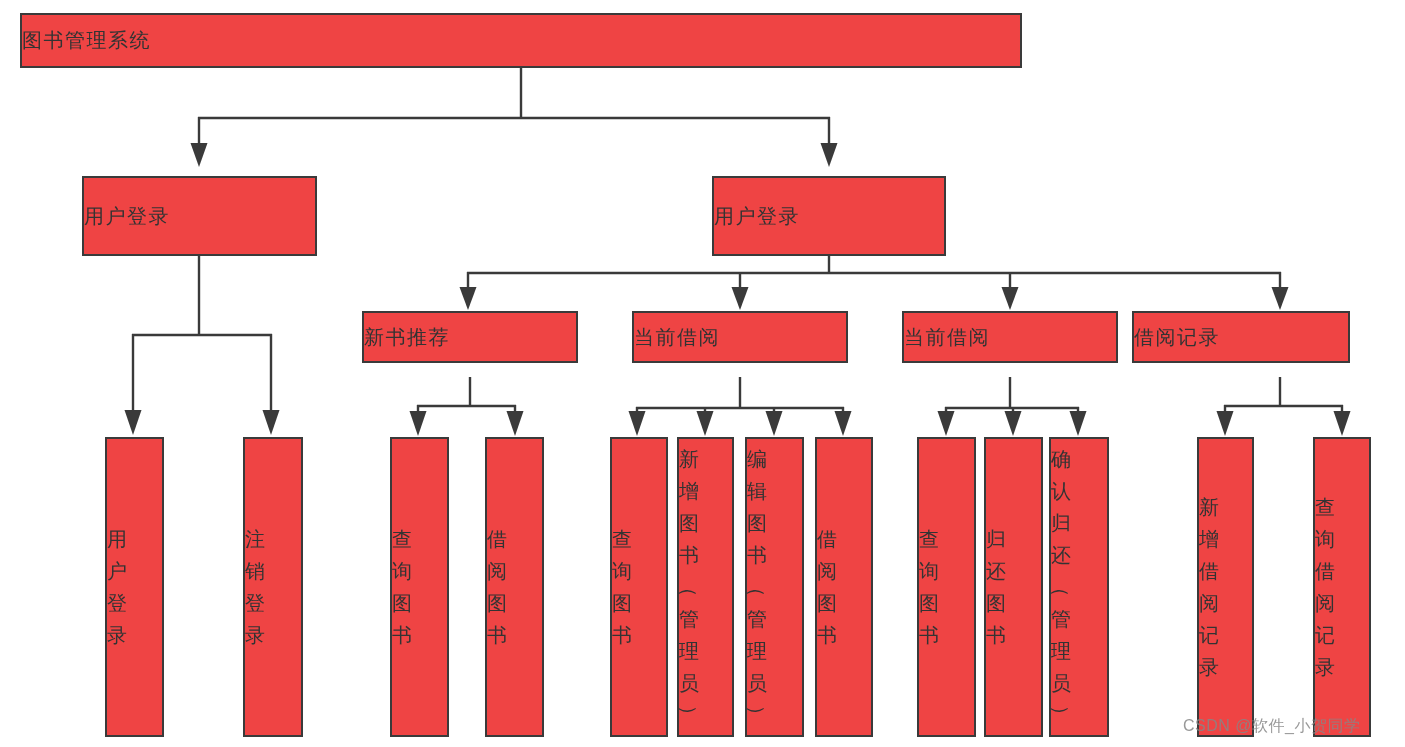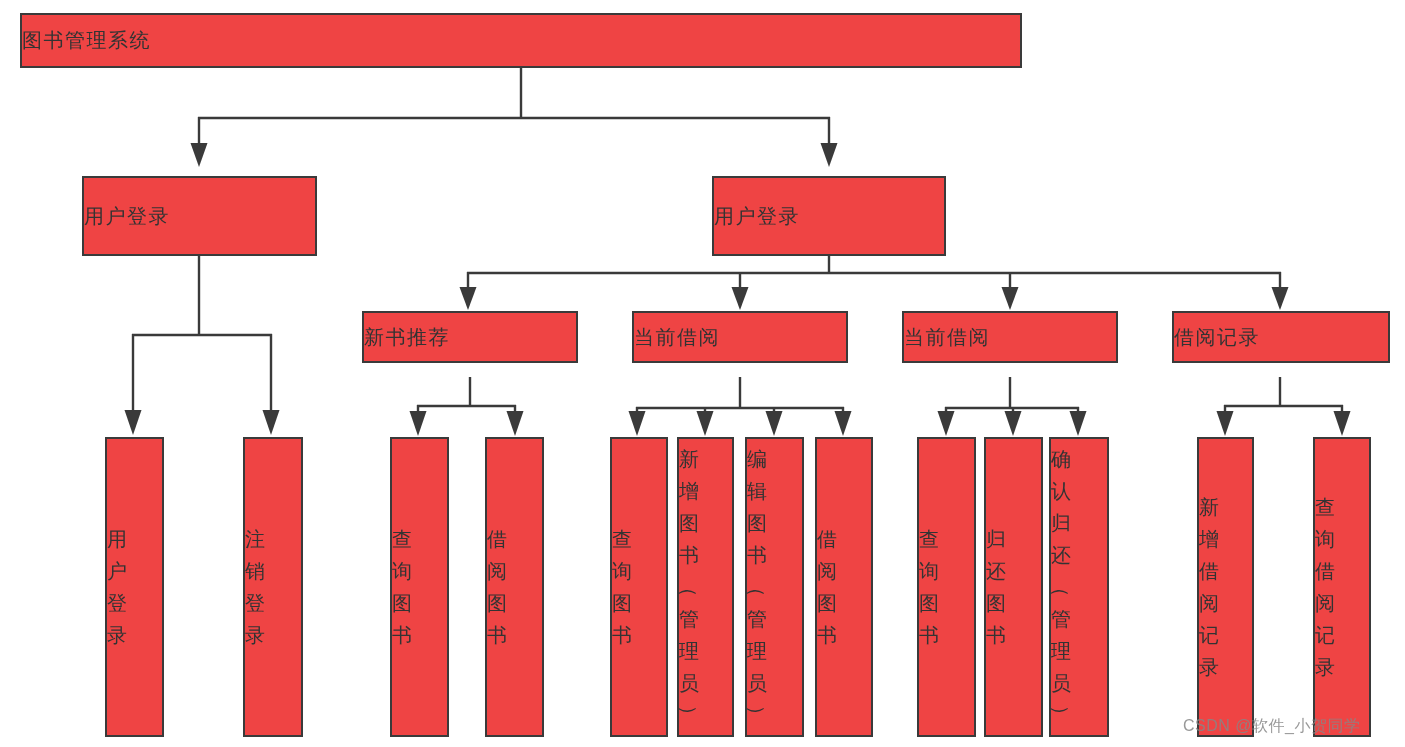--- a/index.html
+++ b/index.html
@@ -121,21 +121,21 @@
 
 <div class="box l3-box" style="left:362px;width:216px">
   <span class="hlabel">新书推荐</span>
 </div>
 <div class="box l3-box" style="left:632px;width:216px">
   <span class="hlabel">当前借阅</span>
 </div>
 <div class="box l3-box" style="left:902px;width:216px">
   <span class="hlabel">当前借阅</span>
 </div>
-<div class="box l3-box" style="left:1172px;width:218px">
+<div class="box l3-box" style="left:1132px;width:218px">
   <span class="hlabel">借阅记录</span>
 </div>
 
 <div class="box leaf" style="left:105px;width:59px">
   <div class="vtext">
       <span class="vchar">用</span>
       <span class="vchar">户</span>
       <span class="vchar">登</span>
       <span class="vchar">录</span>
     </div>

